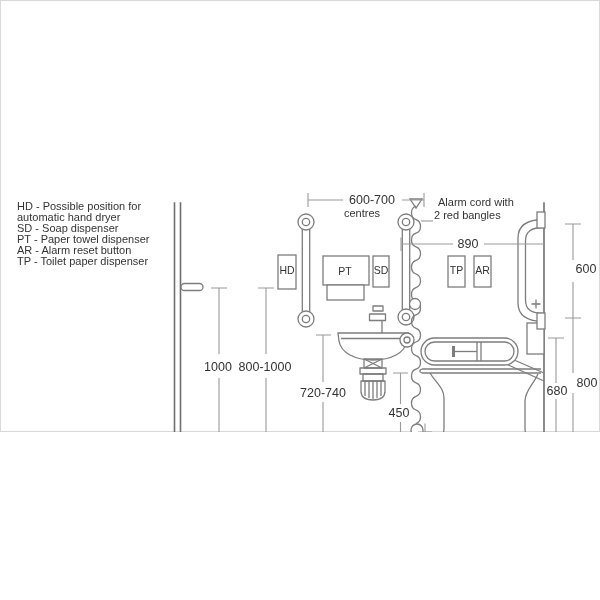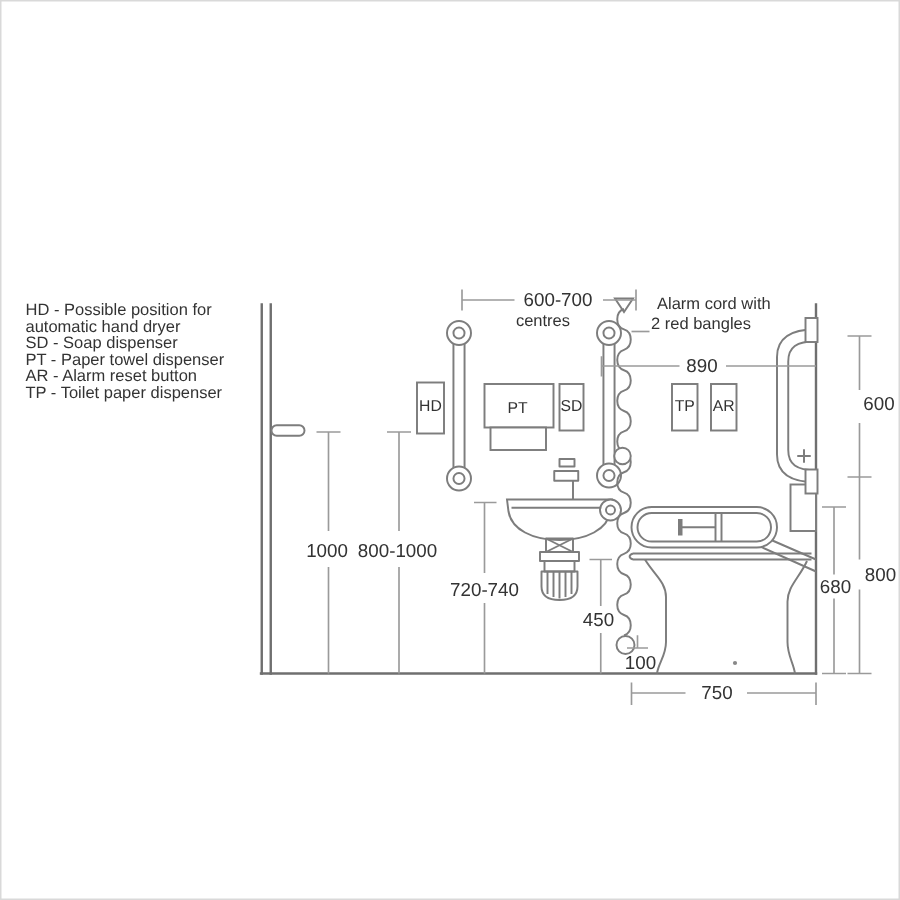--- a/index.html
+++ b/index.html
@@ -1,17 +1,17 @@
 <!DOCTYPE html>
 <html><head>
 <meta charset="utf-8">
 <style>
   html, body { margin: 0; padding: 0; background: #ffffff; }
   #canvas {
-    width: 600px; height: 600px;
+    width: 600px; height: 432px;
     box-sizing: border-box;
     border: 1px solid #d9d9d9;
     background: #ffffff;
     position: relative;
     font-family: "Liberation Sans", sans-serif;
   }
   svg text {
     fill: #333333;
     font-family: "Liberation Sans", sans-serif;
   }

